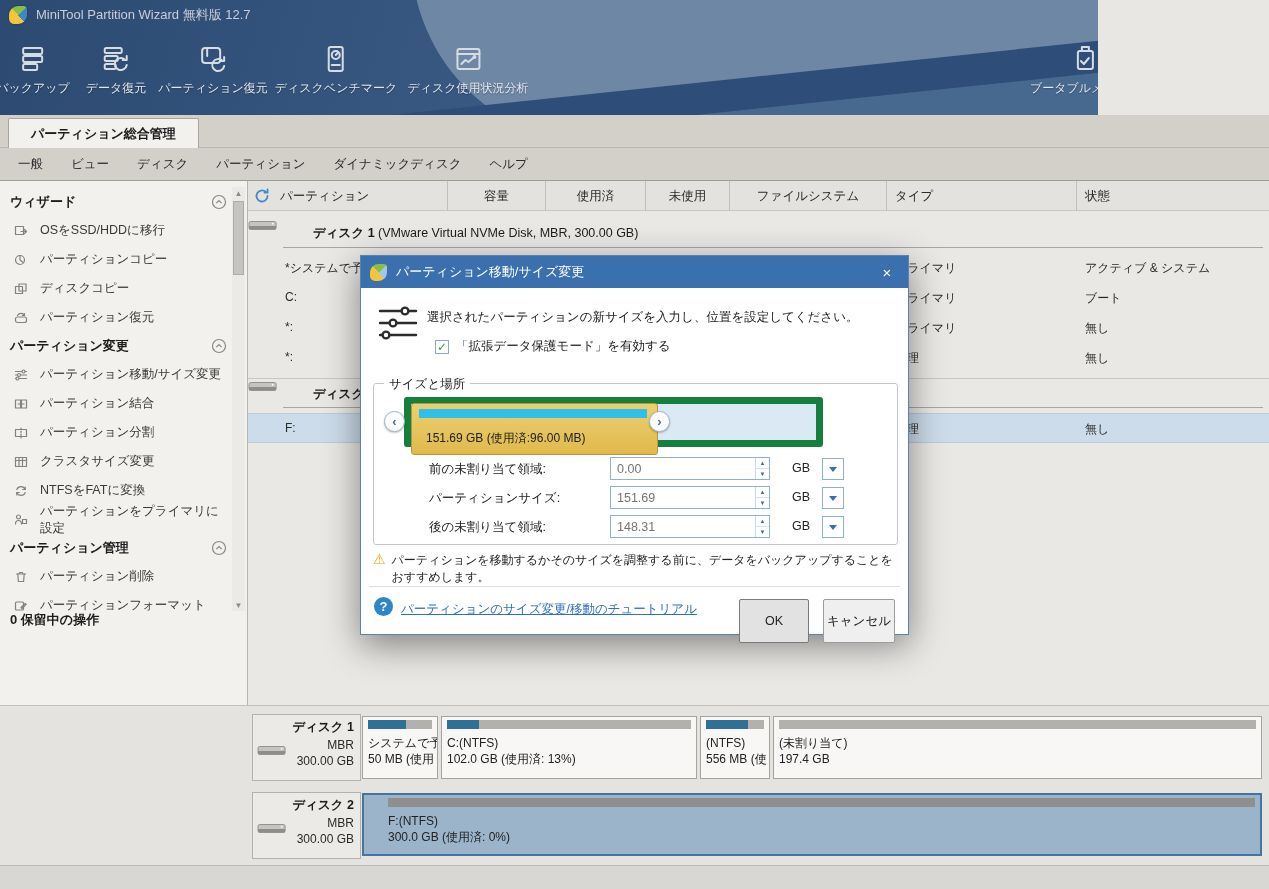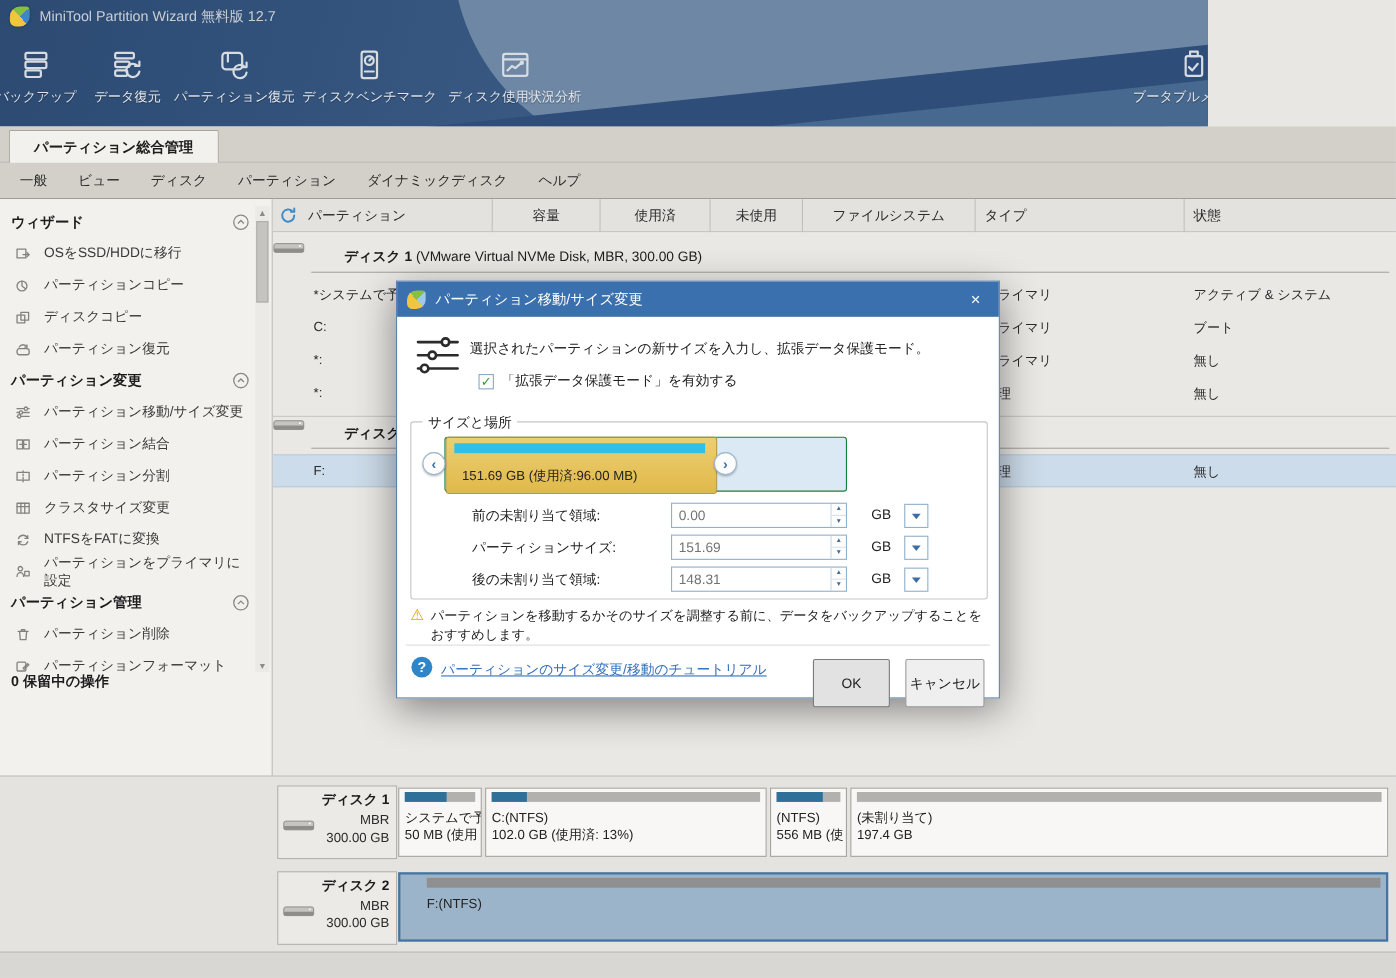--- a/index.html
+++ b/index.html
@@ -89,21 +89,21 @@
   #dlg-titlebar { position:absolute; left:0; top:0; width:100%; height:32px; background:#3a70ad; display:flex; align-items:center; }
   #dlg-logo { width:17px; height:17px; margin-left:9px; border-radius:50% 20% 50% 30%; background:conic-gradient(from 210deg,#f2c63c 0 30%,#86bf42 30% 55%,#9fc8ea 55% 80%,#f2c63c 80%); }
   #dlg-title { margin-left:9px; color:#ffffff; font-size:13px; }
   #dlg-close { position:absolute; right:10px; top:6px; width:22px; height:20px; color:#ffffff; font-size:15px; display:flex; align-items:center; justify-content:center; }
   #dlg-sliders-icon { position:absolute; left:16px; top:46px; }
   #dlg-instruction { position:absolute; left:66px; top:53px; font-size:12.5px; color:#222; }
   #dlg-checkrow { position:absolute; left:74px; top:82px; display:flex; align-items:center; gap:7px; font-size:12.5px; color:#222; }
   #dlg-checkbox { width:14px; height:14px; border:1px solid #8aa8c2; background:#fff; display:flex; align-items:center; justify-content:center; color:#2f9e2f; font-size:12px; font-weight:bold; }
   #dlg-groupbox { position:absolute; left:12px; top:127px; width:525px; height:162px; border:1px solid #c6c6c6; border-radius:3px; }
   #dlg-group-legend { position:absolute; left:10px; top:-8px; background:#fff; padding:0 5px; font-size:12.5px; color:#222; }
-  #slider-track { position:absolute; left:30px; top:13px; width:366px; height:50px; background:#dbe9f5; border:1px solid #15803d; border-radius:3px; }
+  #slider-track { position:absolute; left:30px; top:13px; width:419px; height:50px; background:#dbe9f5; border:7px solid #15803d; border-radius:3px; }
   #slider-part { position:absolute; left:0; top:-1px; width:247px; height:52px; background:linear-gradient(#eccf74,#e0b94a); border:1px solid #bb953a; border-radius:3px; }
   #slider-used { position:absolute; left:7px; top:5px; width:228px; height:9px; background:#2ec0e8; }
   #slider-label { position:absolute; left:14px; bottom:7px; font-size:12px; color:#222; white-space:nowrap; }
   .slide-arrow { position:absolute; top:27px; width:21px; height:21px; border-radius:50%; background:#fdfdfd; border:1px solid #9db7cc; color:#3f6f9f; display:flex; align-items:center; justify-content:center; font-size:13px; font-weight:bold; z-index:3; box-shadow:0 1px 2px rgba(0,0,0,.25); }
   #arrow-left { left:10px; }
   #arrow-right { left:275px; }
   .fld-row { position:absolute; left:0; width:100%; height:23px; }
   .fld-label { position:absolute; left:55px; top:4px; font-size:12.5px; color:#222; }
   .fld-input { position:absolute; left:236px; width:160px; height:23px; border:1px solid #90b0cb; background:#fff; font-size:12.5px; padding:0 18px 0 6px; font-family:"Liberation Sans",sans-serif; color:#737373; }
   .fld-spin { position:absolute; left:381px; top:1px; width:14px; height:21px; border-left:1px solid #c9d8e5; display:flex; flex-direction:column; }
@@ -473,39 +473,40 @@
           <rect x="1" y="9" width="31" height="4" rx="1" fill="#8f8d8a"></rect>
           <circle cx="28" cy="6.5" r="1" fill="#fff"></circle>
         </svg>
       <div class="mname">ディスク 2</div>
       <div class="mline">MBR</div>
       <div class="mline">300.00 GB</div>
     </div>
     <div class="map-block selected" style="left:362px; top:87px; width:900px;">
       <div class="ubar"></div>
       <div class="bl1">F:(NTFS)</div>
+      <div class="bl2">300.0 GB (使用済: 0%)</div>
     </div>
   </div>
 
   <div id="status-strip"></div>
 
   <div id="dialog">
     <div id="dlg-titlebar">
       <div id="dlg-logo"></div>
       <div id="dlg-title">パーティション移動/サイズ変更</div>
       <div id="dlg-close">×</div>
     </div>
 
     <svg id="dlg-sliders-icon" width="42" height="42" viewBox="0 0 42 42" style="stroke:#2b2b2b; stroke-width:2.4; fill:none; stroke-linecap:round;">
       <path d="M3 9h36M3 21h36M3 33h36"></path>
       <circle cx="28" cy="9" r="3.4" fill="#fff"></circle>
       <circle cx="16" cy="21" r="3.4" fill="#fff"></circle>
       <circle cx="9" cy="33" r="3.4" fill="#fff"></circle>
     </svg>
-    <div id="dlg-instruction">選択されたパーティションの新サイズを入力し、拡張データ保護モード。</div>
+    <div id="dlg-instruction">選択されたパーティションの新サイズを入力し、位置を設定してください。</div>
     <div id="dlg-checkrow">
       <span id="dlg-checkbox">✓</span>
       <span>「拡張データ保護モード」を有効する</span>
     </div>
 
     <div id="dlg-groupbox">
       <div id="dlg-group-legend">サイズと場所</div>
       <div id="slider-track">
         <div id="slider-part">
           <div id="slider-used"></div>

